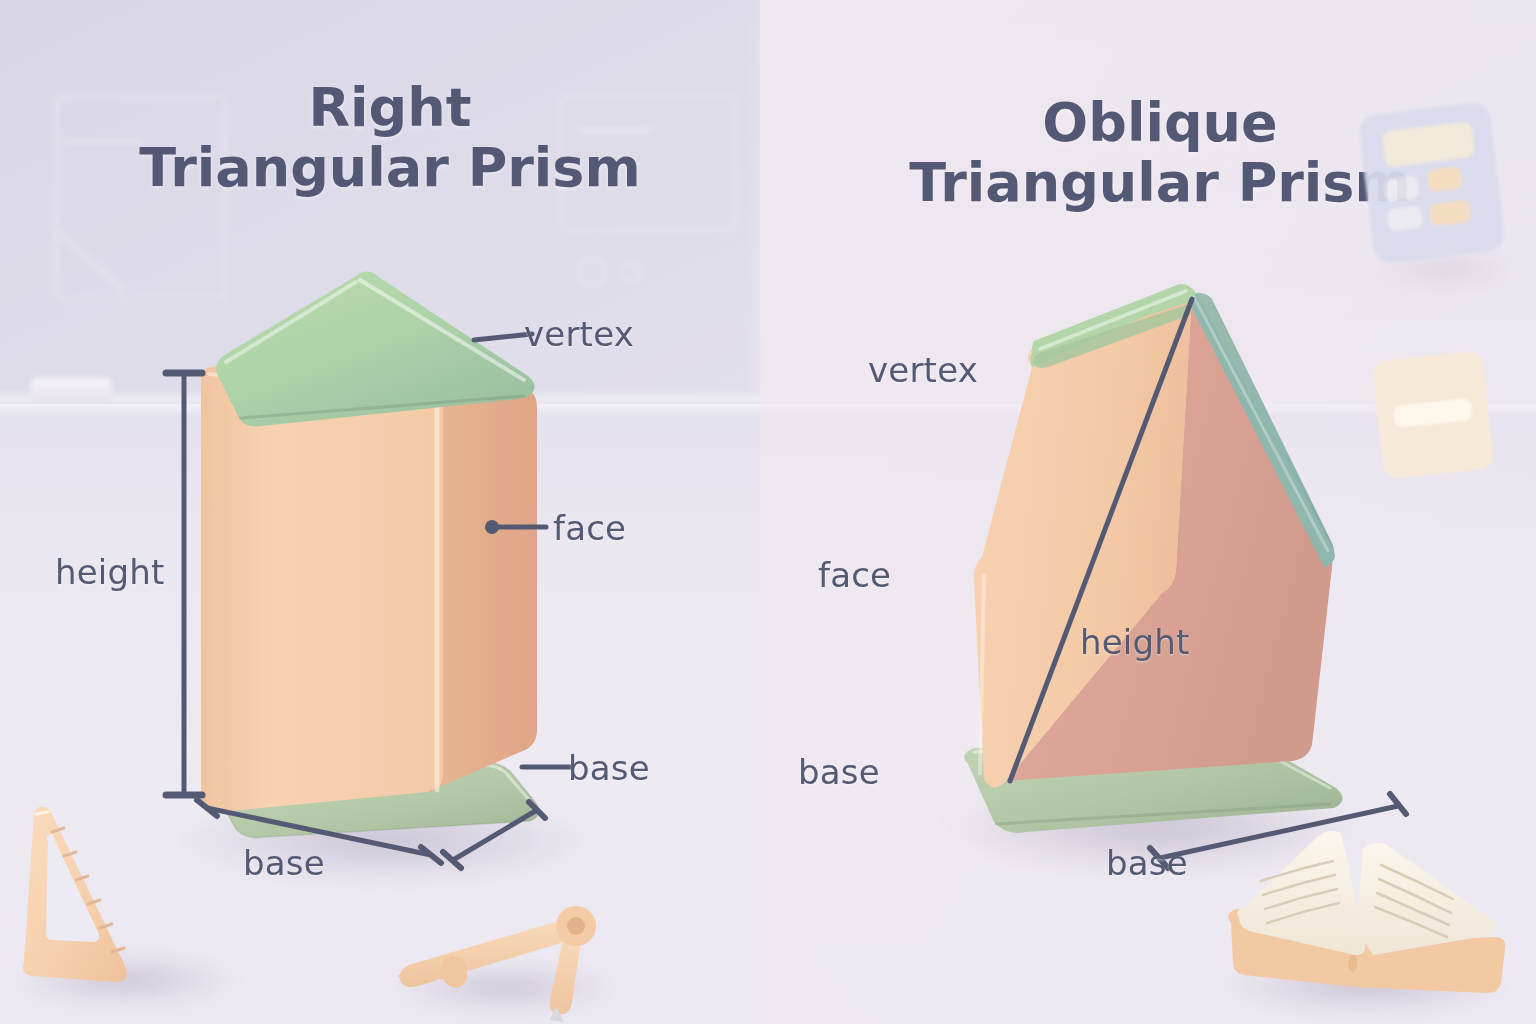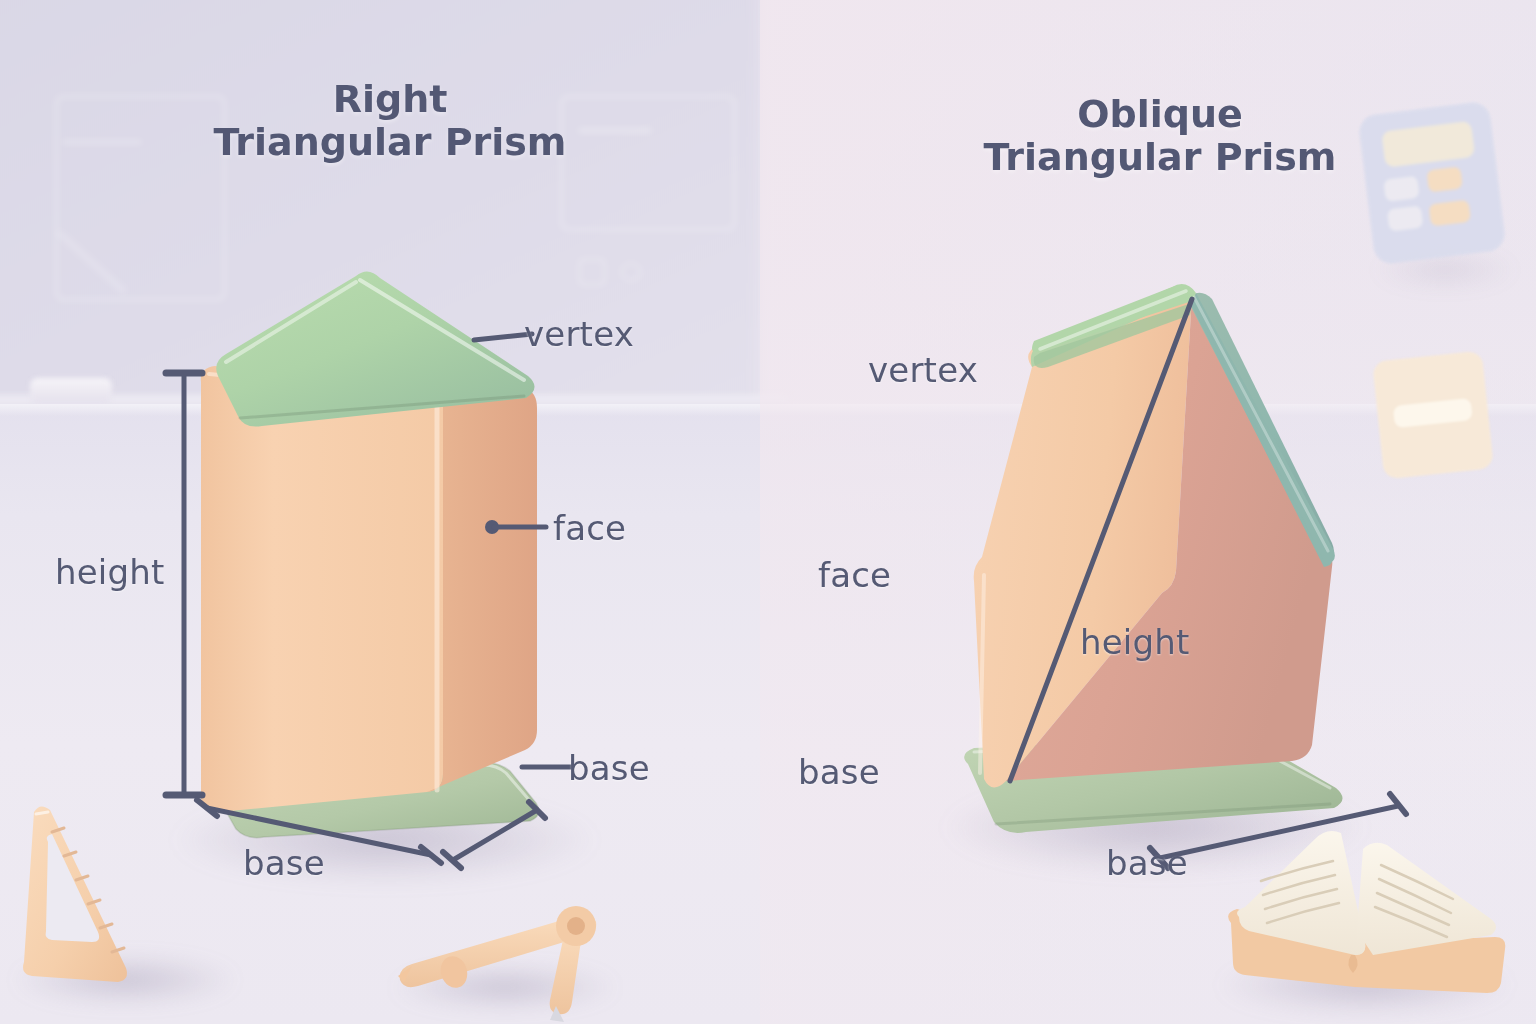--- a/index.html
+++ b/index.html
@@ -114,21 +114,21 @@
     font-size: 34px;
     font-weight: 400;
     letter-spacing: .2px;
     white-space: nowrap;
     text-shadow: 0 1px 2px rgba(255,255,255,.55);
   }
   .title {
     position: absolute;
     color: #535874;
     font-family: "DejaVu Sans", sans-serif;
-    font-size: 38px;
+    font-size: 54px;
     font-weight: 700;
     line-height: 1.12;
     text-align: center;
     white-space: pre-line;
     text-shadow: 0 2px 4px rgba(255,255,255,.4);
   }
 
   
   .prop { position: absolute; }
   .ruler-shadow { left: 10px; top: 955px; width: 230px; height: 50px; }

